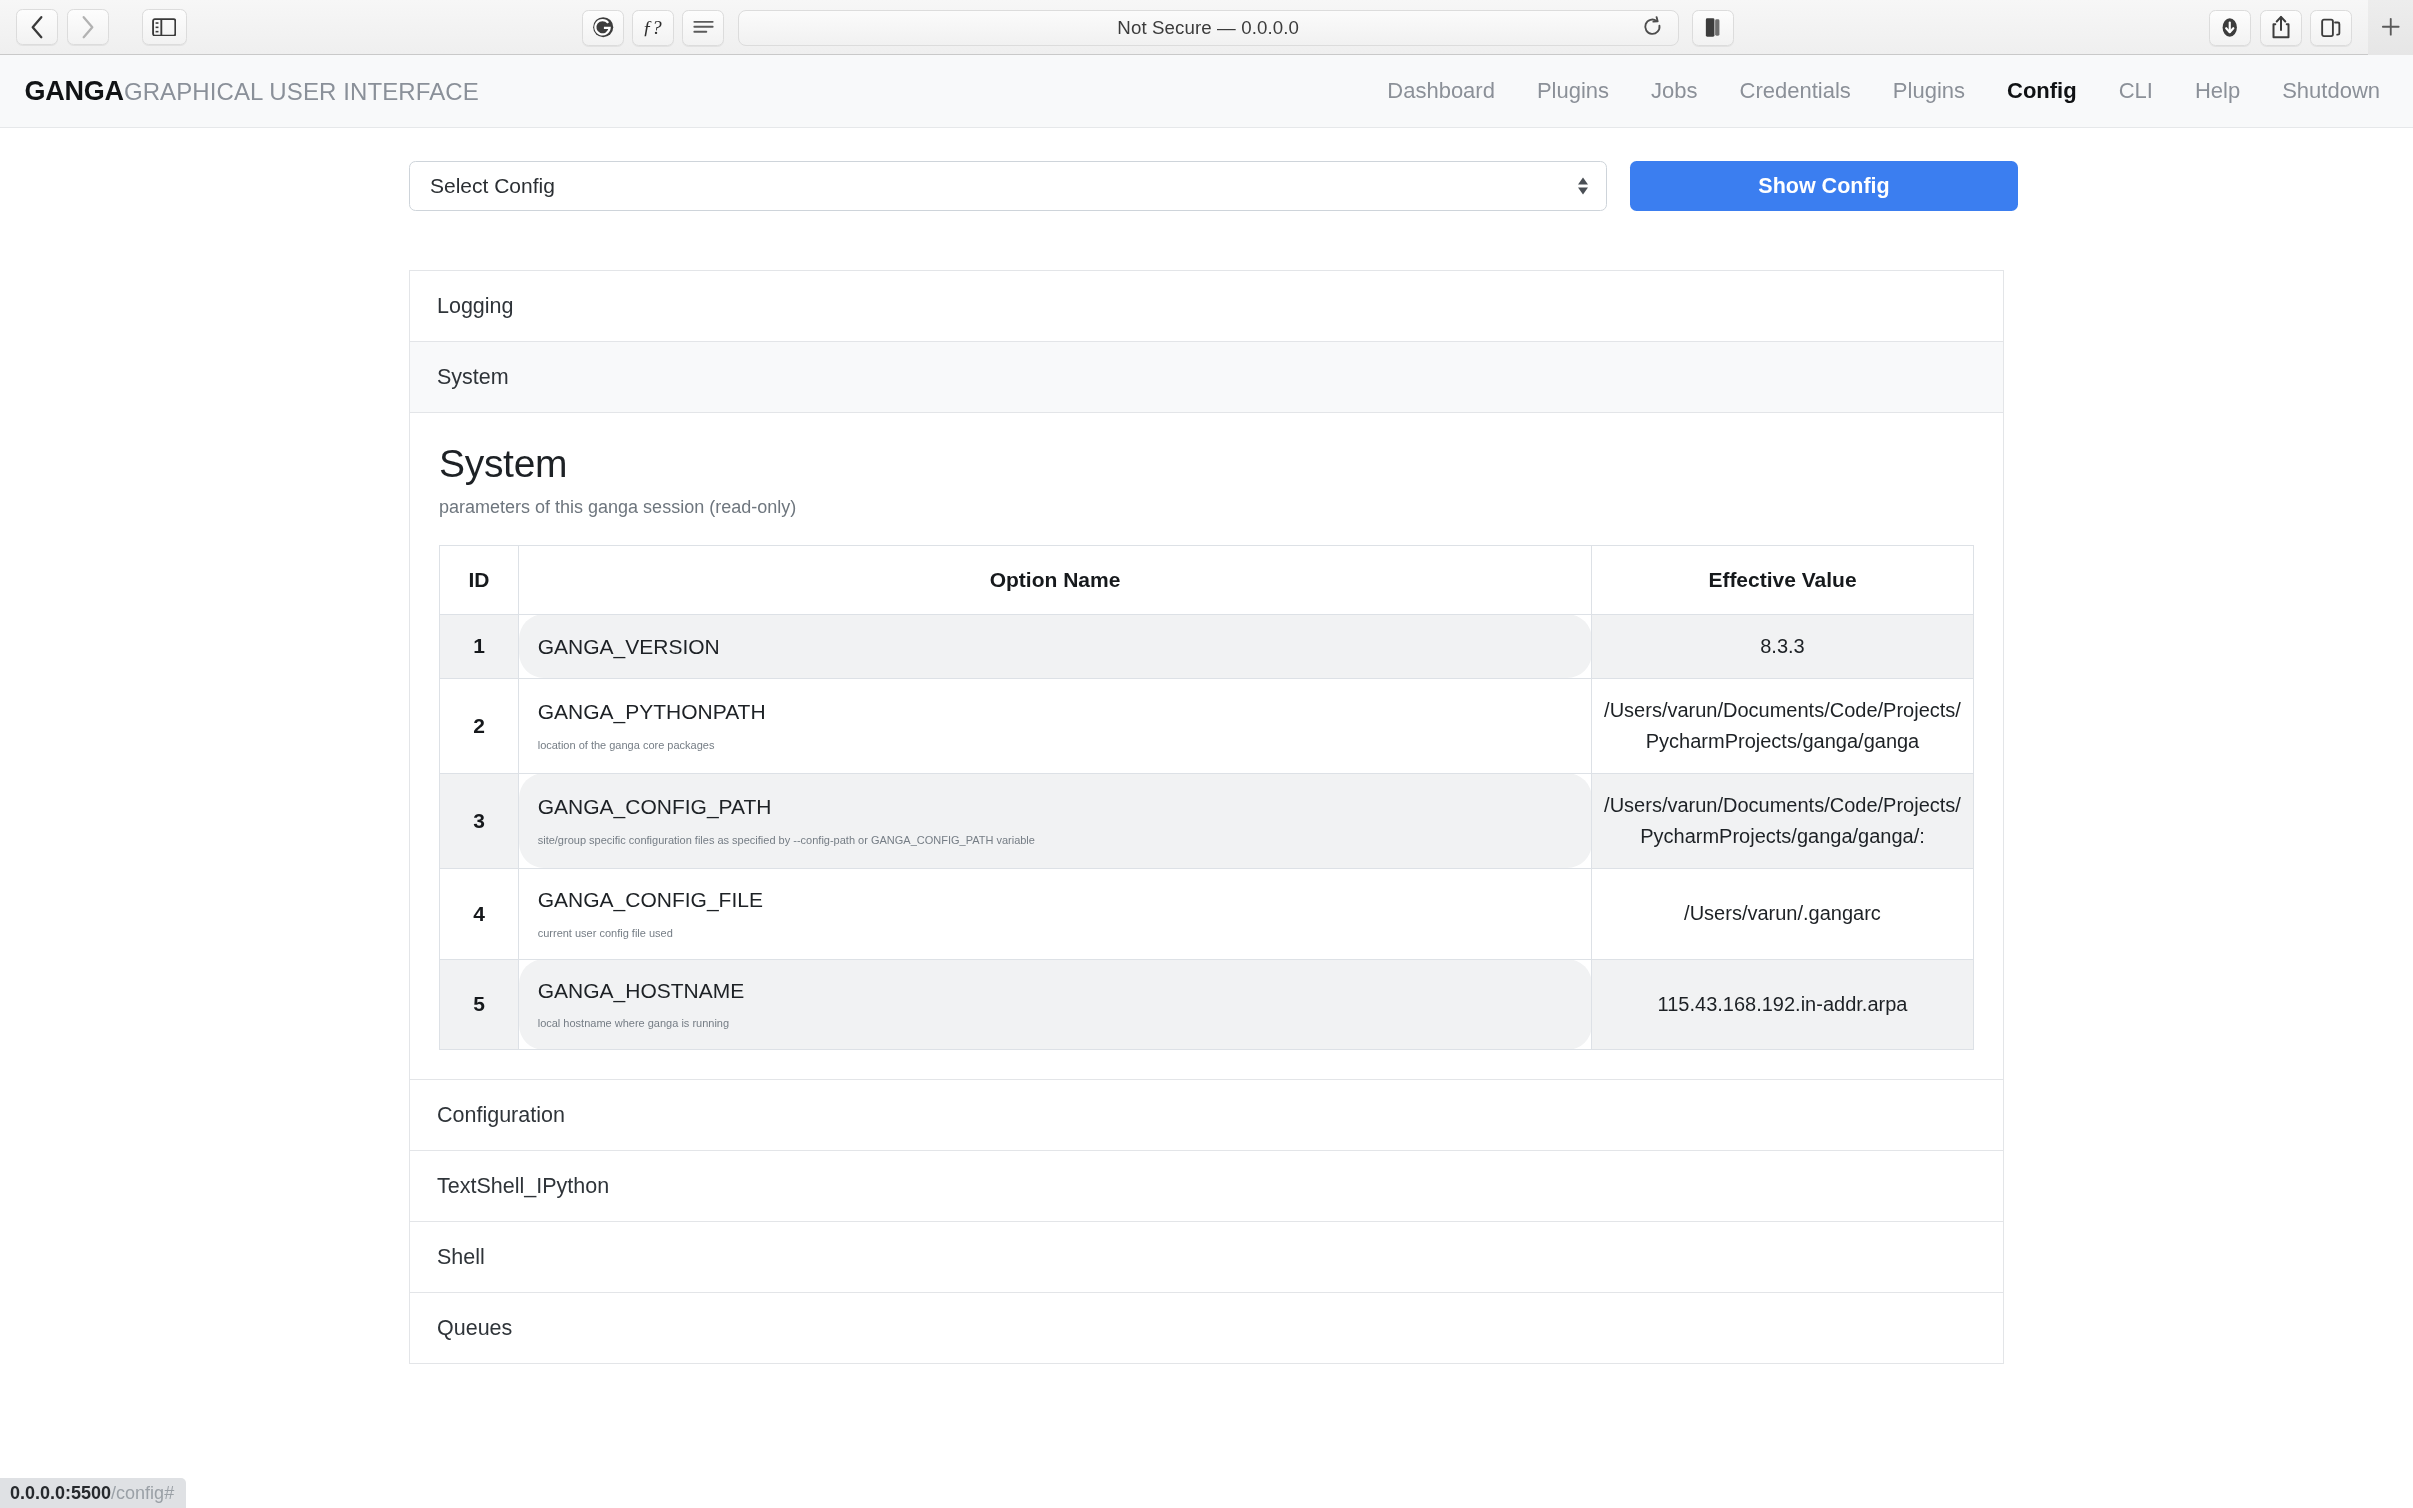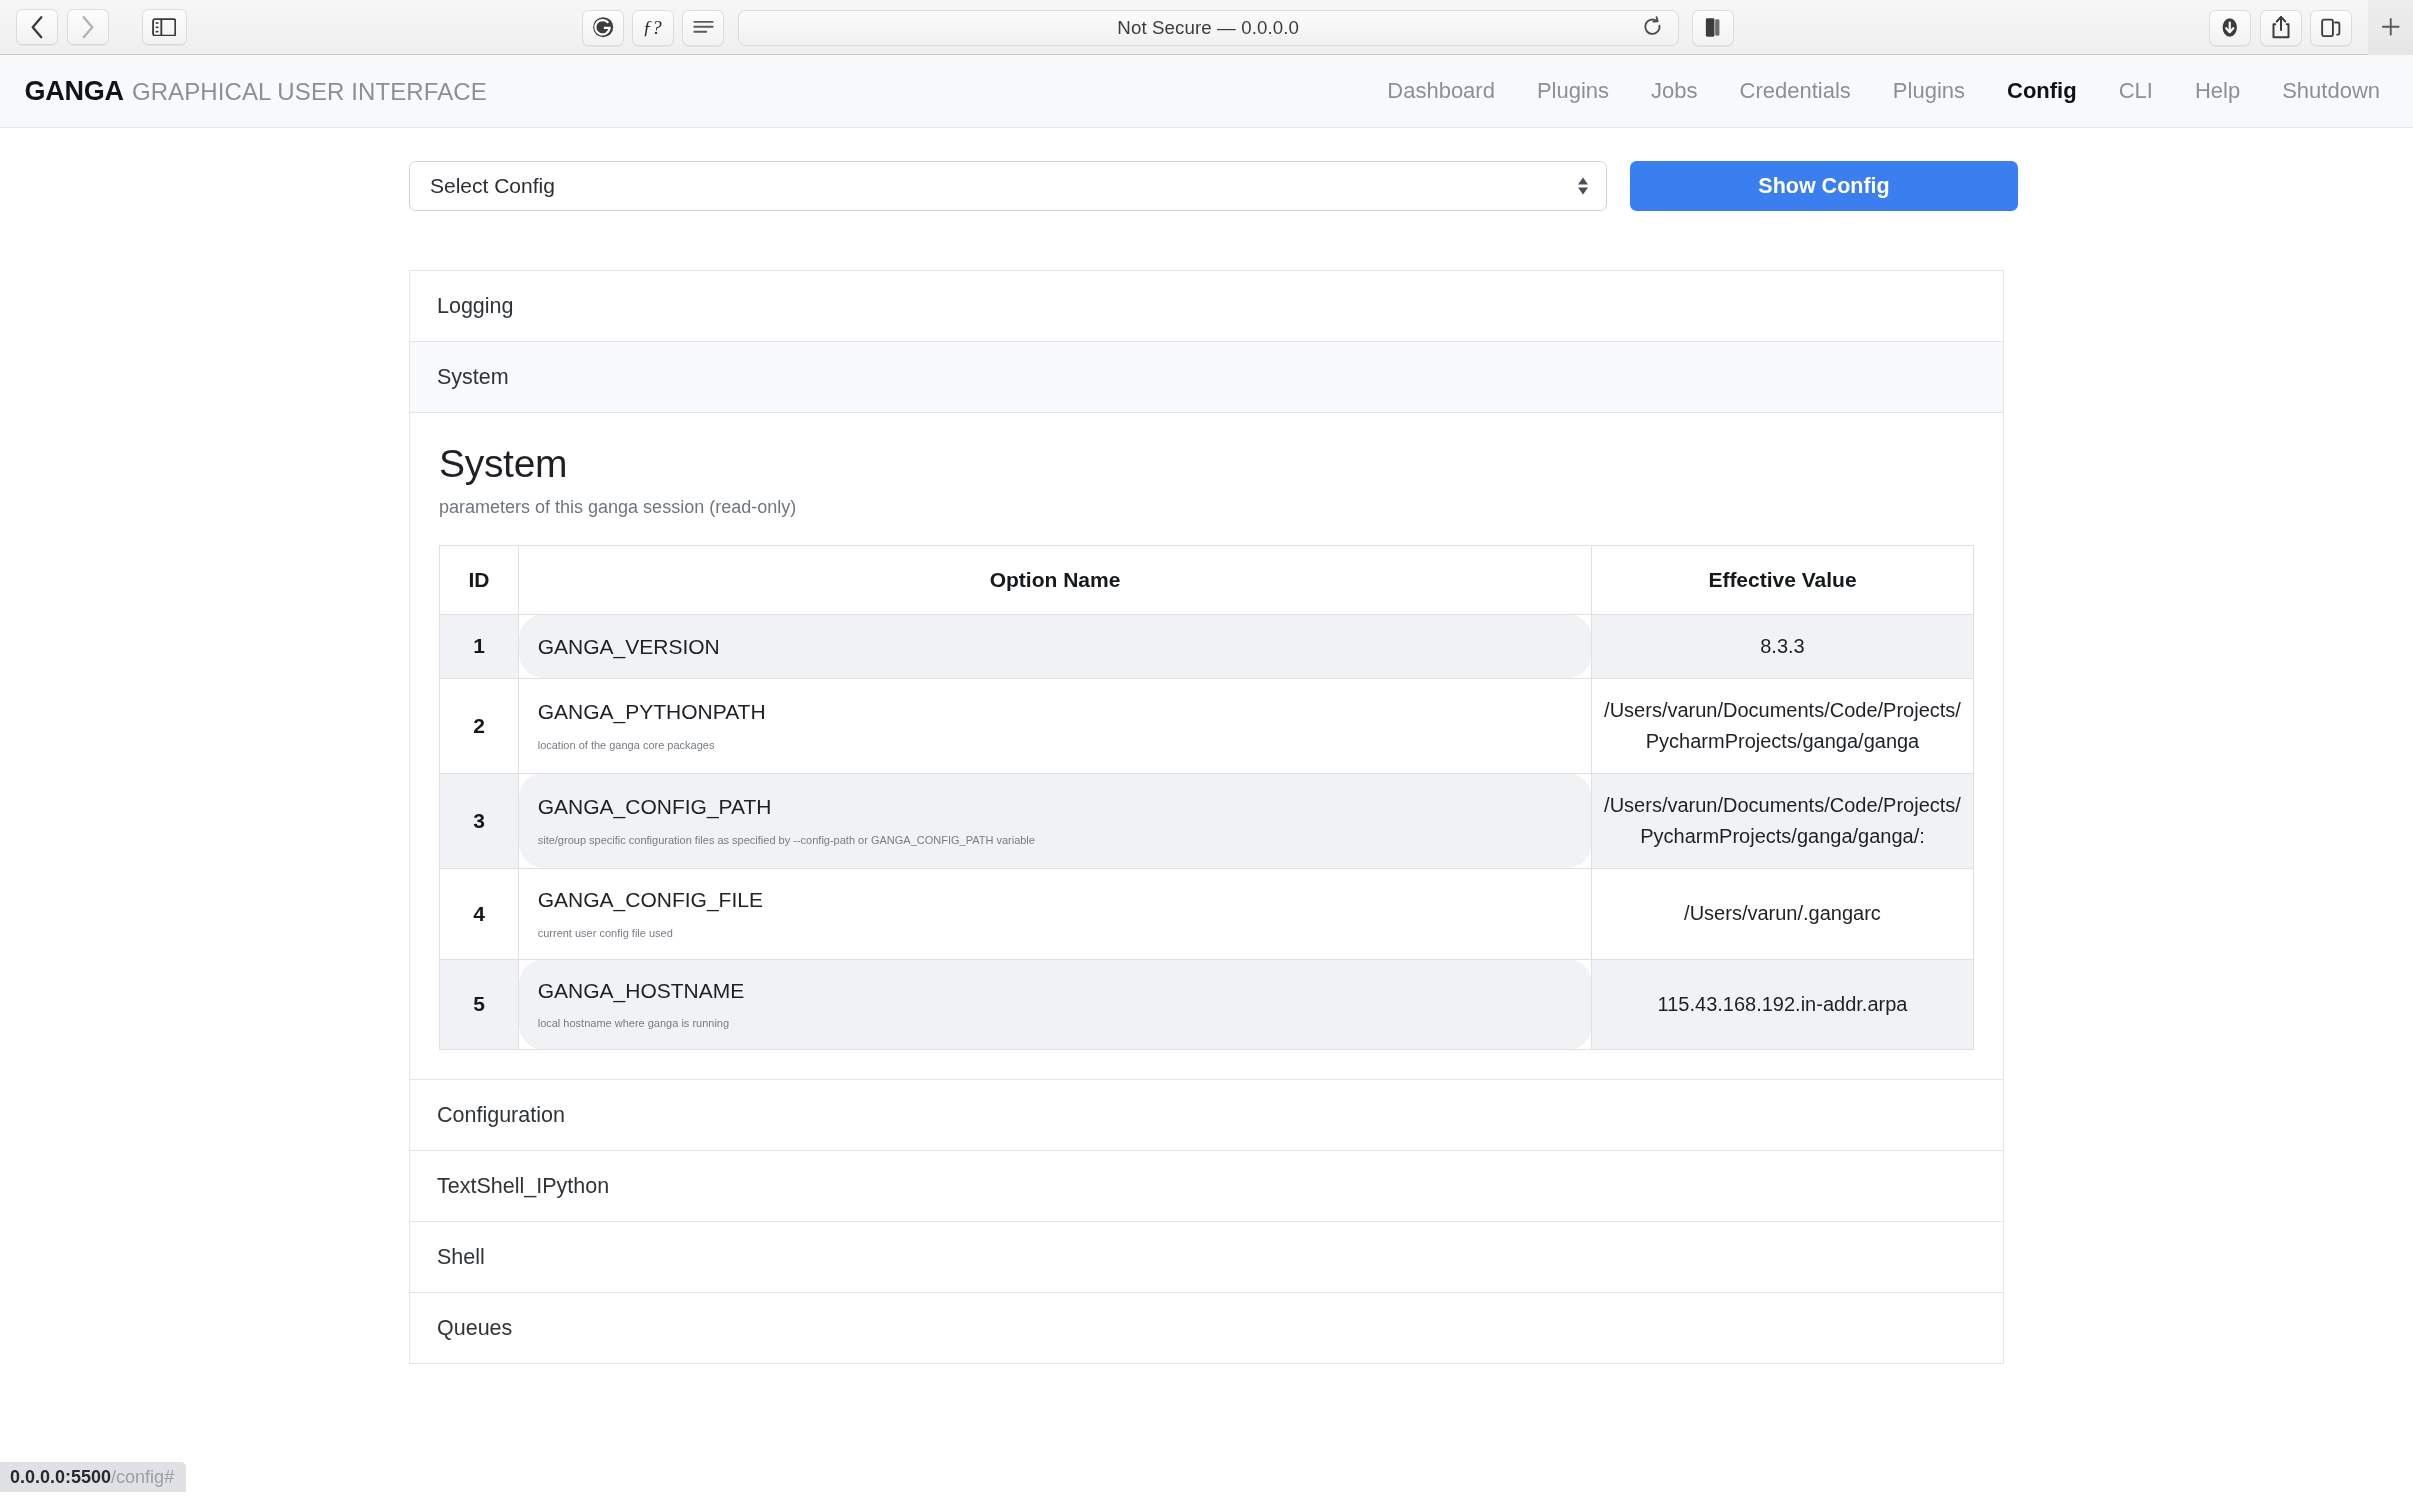--- a/index.html
+++ b/index.html
@@ -101,21 +101,20 @@
     background: #f8f9fa;
     border-bottom: 0.7px solid #e6e8ea;
     display: flex;
     align-items: center;
     justify-content: space-between;
     padding: 0 24.4px 0 24.4px;
   }
   .brand {
     display: flex;
     align-items: baseline;
-    gap: 8px;
     white-space: nowrap;
   }
   .brand-strong {
     font-size: 27px;
     font-weight: bold;
     color: #111315;
     letter-spacing: -0.2px;
   }
   .brand-light {
     font-size: 24px;
@@ -299,21 +298,21 @@
     margin-top: 13px;
     line-height: 1.3;
   }
   tr.alt td { background: #f1f2f3; }
   tr.plain td { background: #ffffff; }
 
   
   .statusbar {
     position: absolute;
     left: 0;
-    bottom: 16px;
+    bottom: 0;
     height: 30px;
     background: #dfe1e4;
     border-top-right-radius: 5px;
     display: flex;
     align-items: center;
     padding: 0 11.5px 0 10px;
     font-size: 18px;
     color: #9aa0a6;
     z-index: 40;
   }

